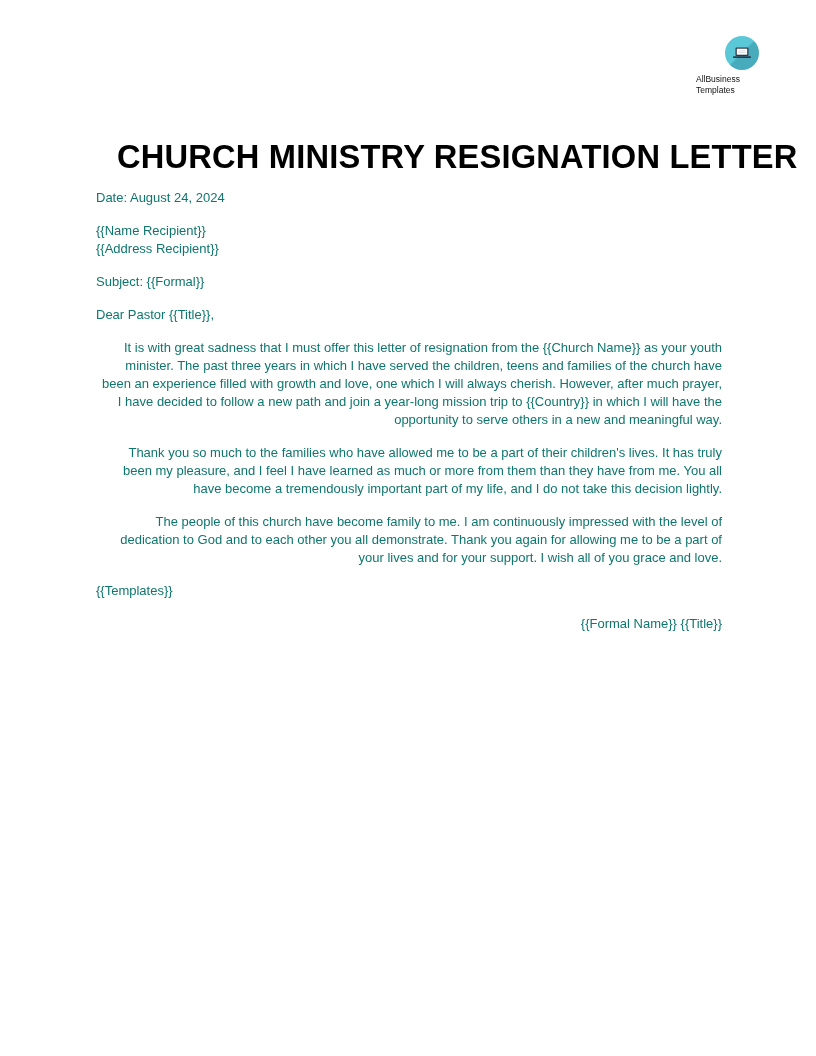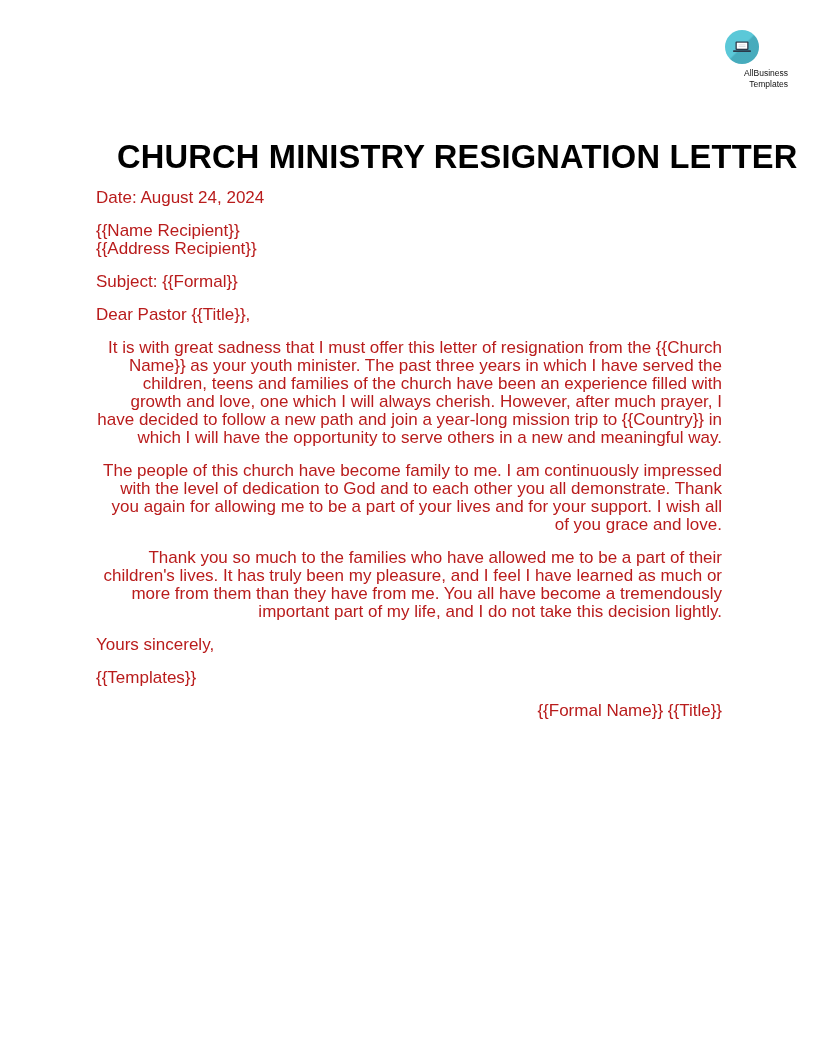--- a/index.html
+++ b/index.html
@@ -12,24 +12,24 @@
     height: 1056px;
     position: relative;
     font-family: "Liberation Sans", sans-serif;
     color: #000000;
     overflow: hidden;
   }
 
   
   .logo-block {
     position: absolute;
-    top: 30px;
+    top: 36px;
     right: 28px;
     width: 92px;
-    text-align: right;
+    text-align: left;
   }
   .logo-circle {
     width: 34px;
     height: 34px;
     margin: 0 auto;
     border-radius: 50%;
     background: #5bc8d8;
     position: relative;
     overflow: hidden;
   }
@@ -71,23 +71,23 @@
     transform: scaleX(0.96);
     transform-origin: left center;
   }
 
   
   .letter {
     position: absolute;
     left: 96px;
     top: 189px;
     width: 626px;
-    font-size: 17px;
+    font-size: 13px;
     line-height: 18px;
-    color: #b91c1c;
+    color: #0f766e;
   }
   .letter .blk {
     margin: 0 0 15px 0;
   }
   .letter .blk:last-child { margin-bottom: 0; text-align: right; }
   .letter .line { display: block; }
   .letter b { font-weight: normal; }
   .para { text-align: right; }
 </style>
 </head>
@@ -125,26 +125,23 @@
 
   <div class="blk">
     <b>Subject</b><span>: </span><span>{{Formal}}</span>
   </div>
 
   <div class="blk">
     <span class="line">Dear Pastor {{Title}},</span>
   </div>
 
   <p class="blk para">It is with great sadness that I must offer this letter of resignation from the {{Church Name}} as your youth minister. The past three years in which I have served the children, teens and families of the church have been an experience filled with growth and love, one which I will always cherish. However, after much prayer, I have decided to follow a new path and join a year-long mission trip to {{Country}} in which I will have the opportunity to serve others in a new and meaningful way.</p>
+  <p class="blk para">Thank you so much to the families who have allowed me to be a part of their children's lives. It has truly been my pleasure, and I feel I have learned as much or more from them than they have from me. You all have become a tremendously important part of my life, and I do not take this decision lightly.</p>
   <p class="blk para">The people of this church have become family to me. I am continuously impressed with the level of dedication to God and to each other you all demonstrate. Thank you again for allowing me to be a part of your lives and for your support. I wish all of you grace and love.</p>
-  <p class="blk para">Thank you so much to the families who have allowed me to be a part of their children's lives. It has truly been my pleasure, and I feel I have learned as much or more from them than they have from me. You all have become a tremendously important part of my life, and I do not take this decision lightly.</p>
 
-  <div class="blk">
-    <span class="line">Yours sincerely,</span>
-  </div>
 
   <div class="blk">
     <span class="line">{{Templates}}</span>
   </div>
 
   <div class="blk">
     <span class="line">{{Formal Name}} {{Title}}</span>
   </div>
 
 </div>

